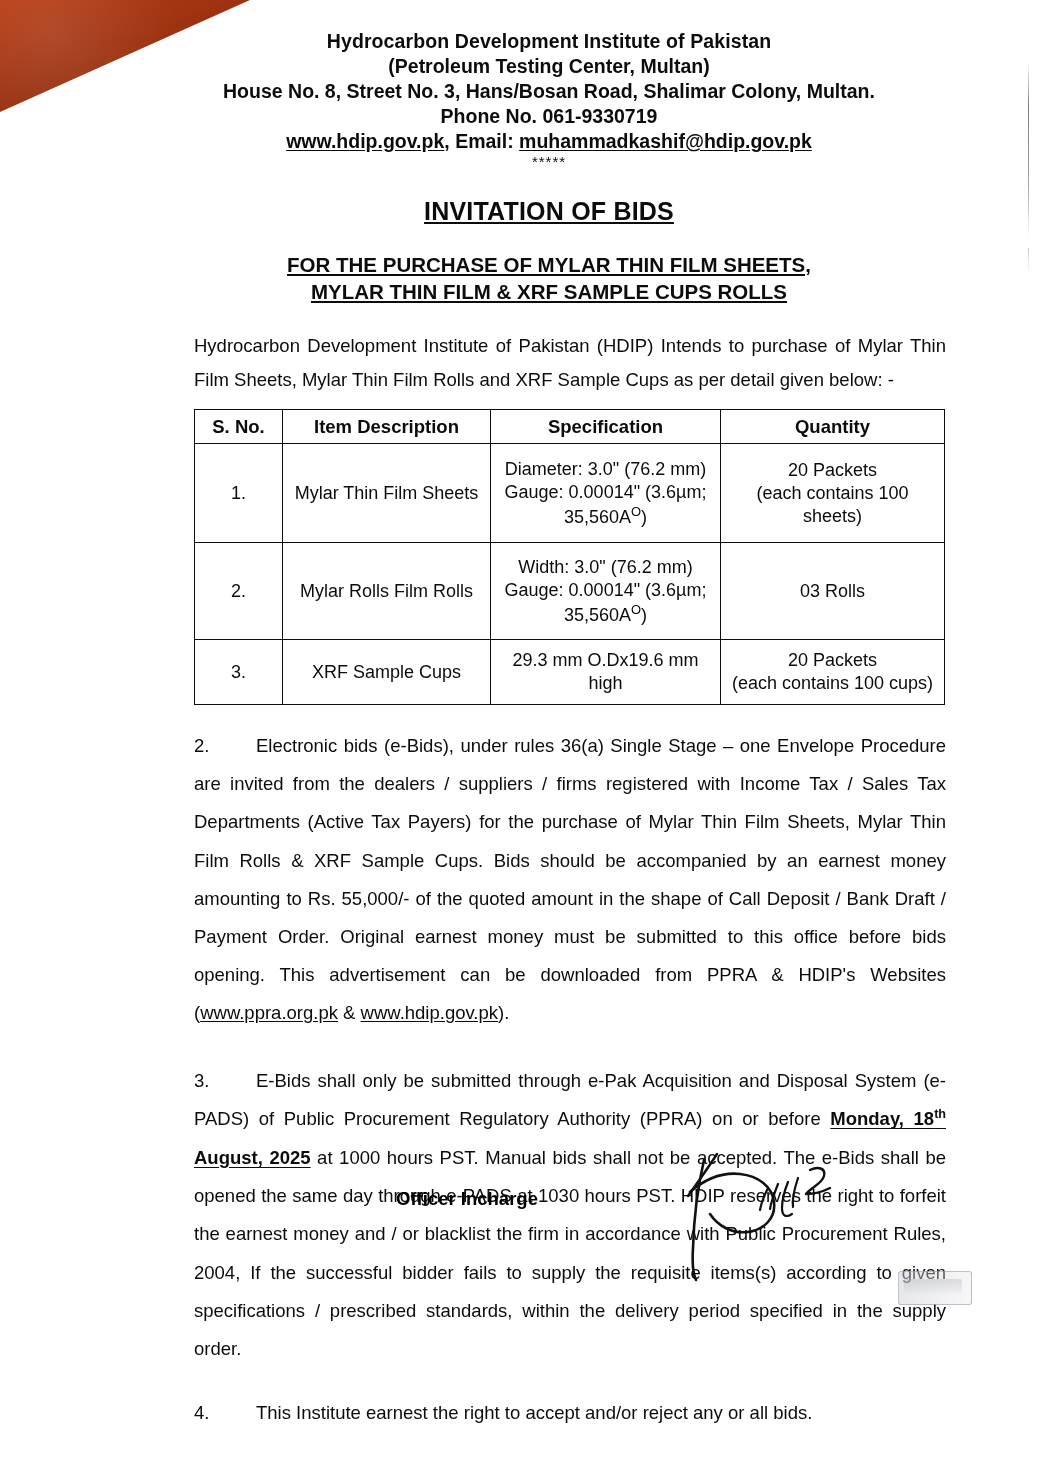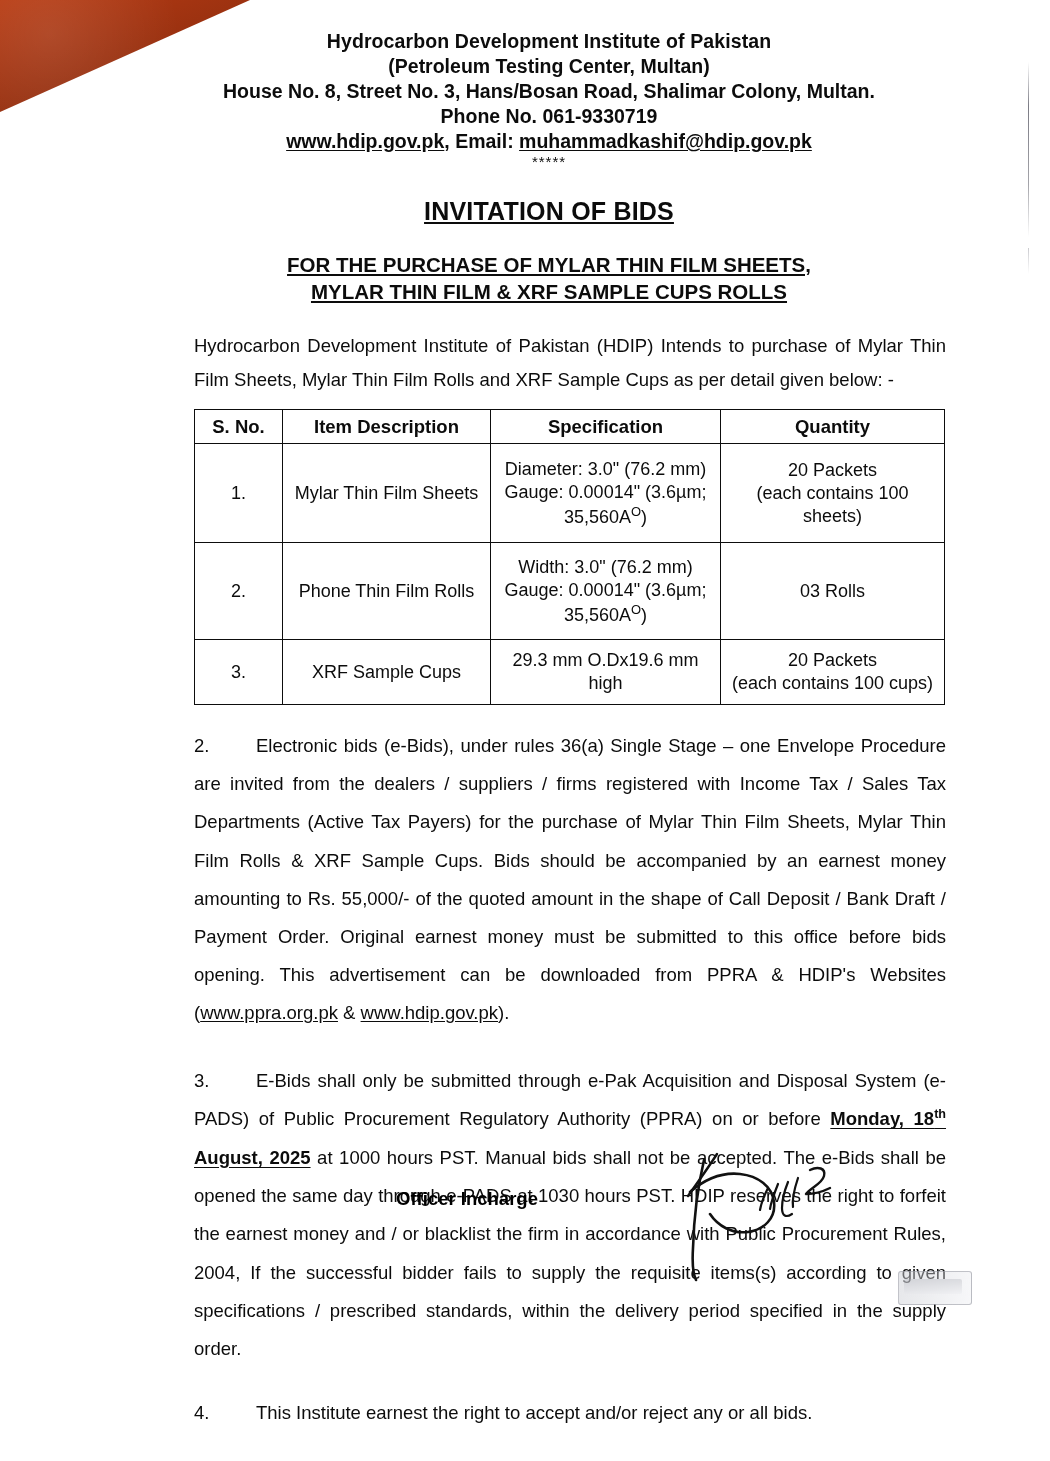--- a/index.html
+++ b/index.html
@@ -265,21 +265,21 @@
               <div><span>35,560A</span><sup class="ang">O</sup><span>)</span></div>
             </td>
             <td>
               <div>20 Packets</div>
               <div>(each contains 100</div>
               <div>sheets)</div>
             </td>
           </tr>
           <tr class="r2">
             <td>2.</td>
-            <td>Phone Thin Film Rolls</td>
+            <td>Mylar Rolls Film Rolls</td>
             <td>
               <div>Width: 3.0" (76.2 mm)</div>
               <div>Gauge: 0.00014" (3.6µm;</div>
               <div><span>35,560A</span><sup class="ang">O</sup><span>)</span></div>
             </td>
             <td>
               <div>03 Rolls</div>
             </td>
           </tr>
           <tr class="r3">

